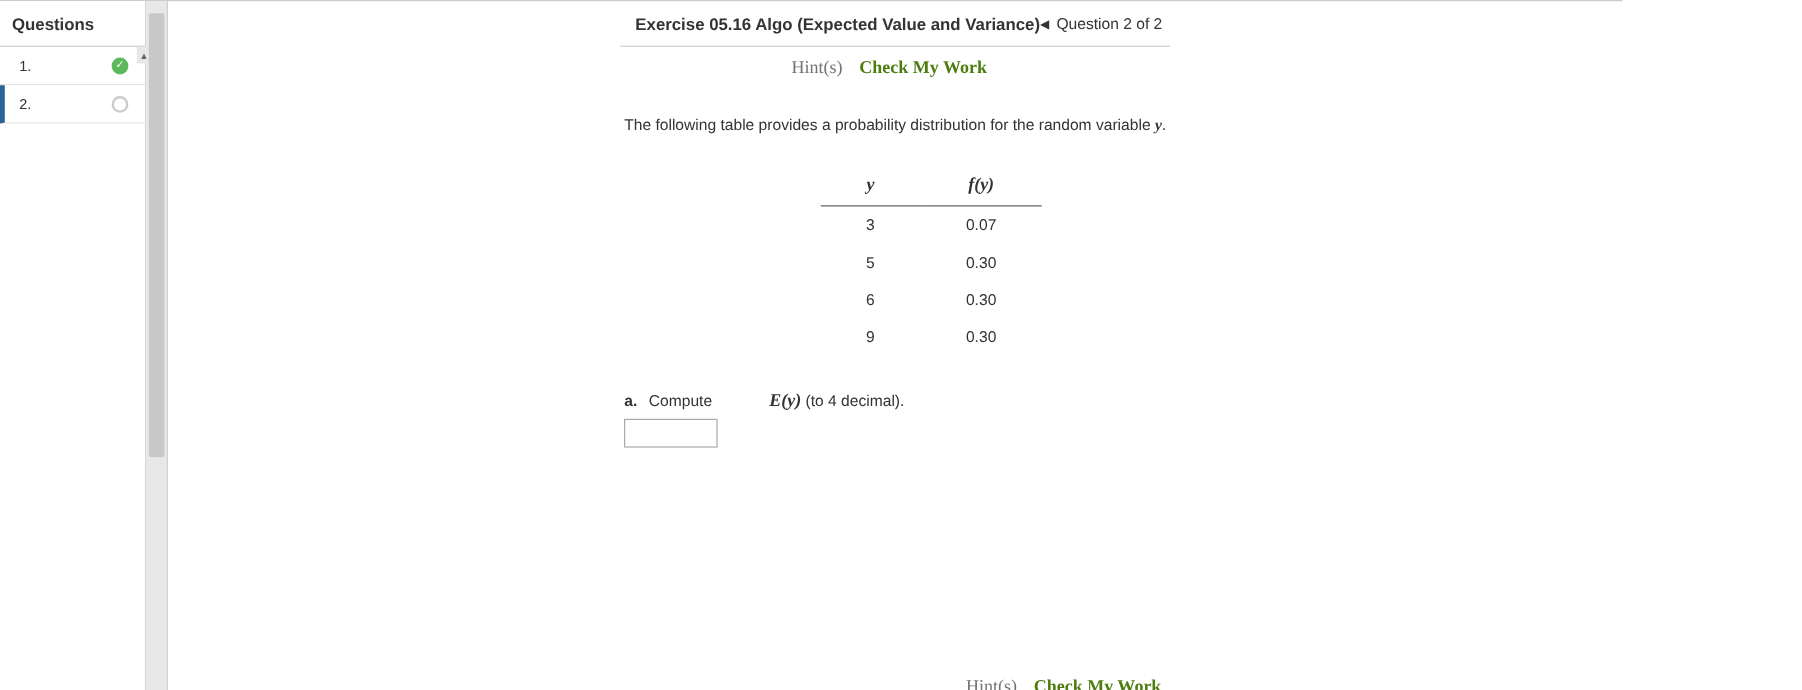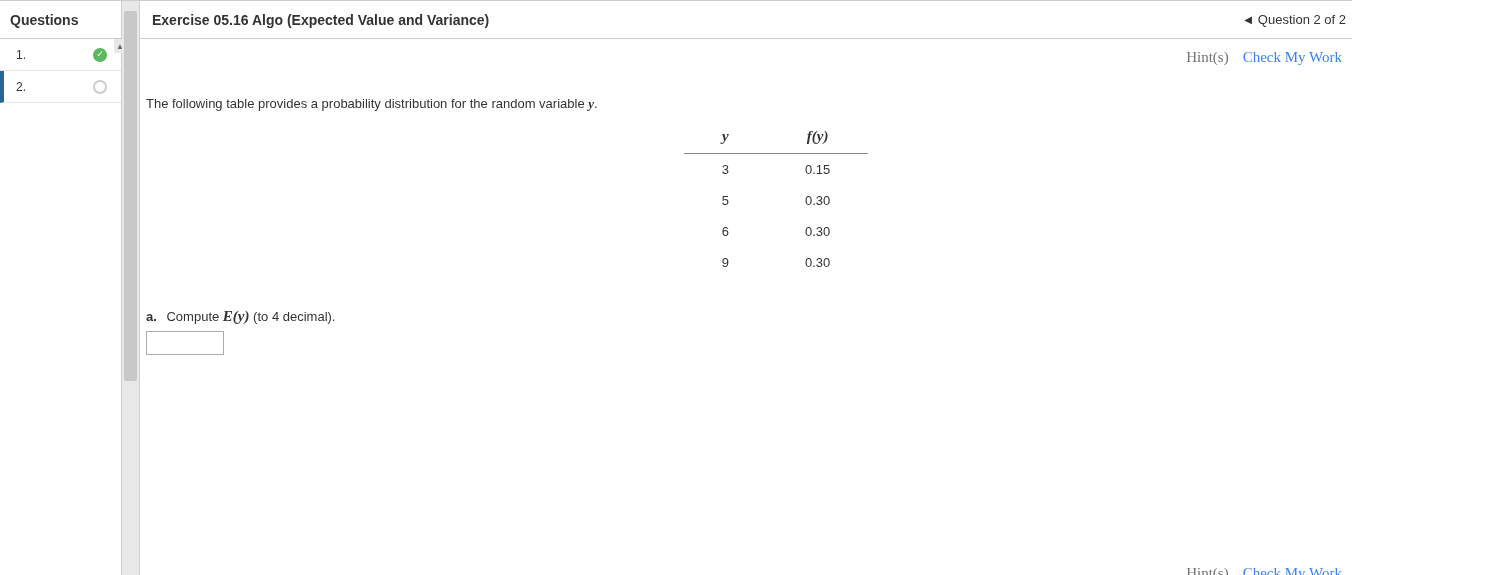--- a/index.html
+++ b/index.html
@@ -103,20 +103,21 @@
     right: 2px;
     top: 10px;
     height: 370px;
     background: #c8c8c8;
     border-radius: 2px;
   }
   .content-wrap {
     flex: 1;
     display: flex;
     flex-direction: column;
+    align-items: center;
   }
   .titlebar {
     height: 38px;
     border-bottom: 1px solid #ccc;
     display: flex;
     align-items: center;
     justify-content: space-between;
     padding: 0 6px 0 12px;
   }
   .ex-title {
@@ -137,31 +138,31 @@
   }
   .toolbar {
     display: flex;
     justify-content: flex-end;
     gap: 14px;
     padding: 10px 10px 0 0;
     font-family: Georgia, 'Times New Roman', serif;
     font-size: 15px;
   }
   .hints { color: #737373; cursor: pointer; }
-  .check { color: #3b82f6; cursor: pointer; }
+  .check { color: #4d7c0f; cursor: pointer; font-weight: bold; }
   .body {
     padding: 30px 6px 10px 6px;
     font-size: 13px;
     color: #333;
     overflow: hidden;
     position: relative;
     flex: 1;
   }
   .intro {
-    margin-bottom: 8px;
+    margin-bottom: 26px;
   }
   .mathit {
     font-family: 'Times New Roman', Georgia, serif;
     font-style: italic;
     font-weight: bold;
   }
   table.dist {
     margin: 0 auto 30px auto;
     border-collapse: collapse;
     position: relative;
@@ -184,20 +185,21 @@
   }
   .part-label {
     font-weight: bold;
     margin-right: 6px;
   }
   .mathbold {
     font-family: 'Times New Roman', Georgia, serif;
     font-style: italic;
     font-weight: bold;
     font-size: 15px;
+    margin-left: 44px;
   }
   input.ans {
     width: 78px;
     height: 24px;
     border: 1px solid #aaa;
     padding: 2px 4px;
     font-size: 13px;
     margin: 6px 0;
   }
   .vrow {
@@ -273,21 +275,21 @@
         <table class="dist">
           <thead>
             <tr>
               <th>y</th>
               <th>f(y)</th>
             </tr>
           </thead>
           <tbody>
             <tr>
               <td>3</td>
-              <td>0.15</td>
+              <td>0.07</td>
             </tr>
             <tr>
               <td>5</td>
               <td>0.30</td>
             </tr>
             <tr>
               <td>6</td>
               <td>0.30</td>
             </tr>
             <tr>

